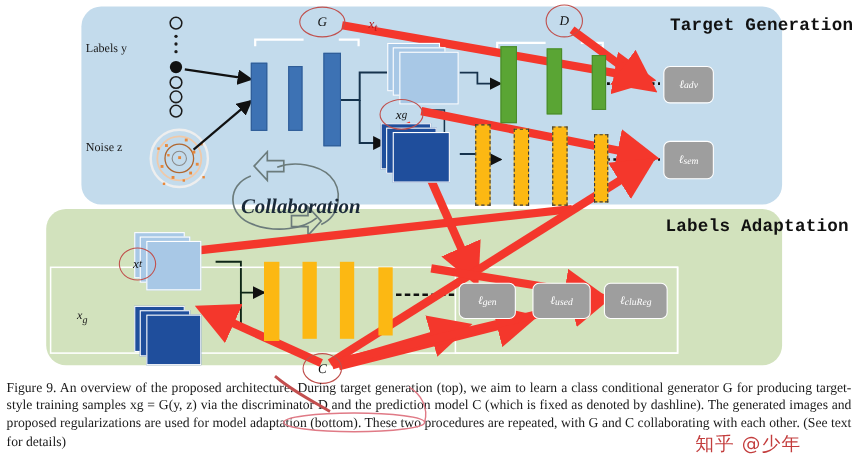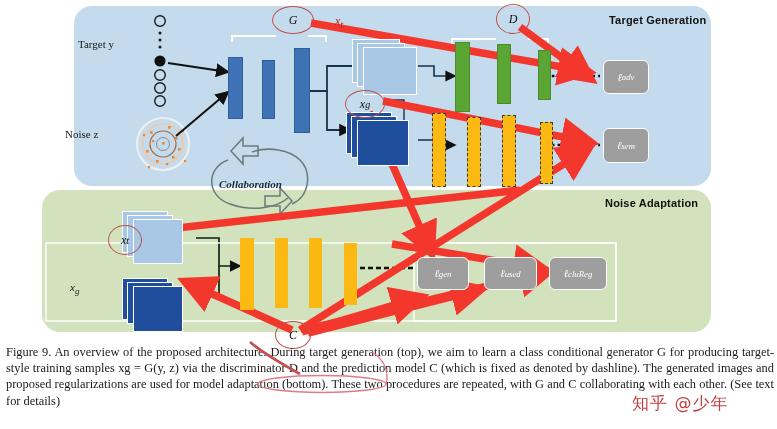--- a/index.html
+++ b/index.html
@@ -7,29 +7,29 @@
        font-family:"Liberation Serif", serif;}
 
   #figure{position:absolute;left:0;top:0;width:777px;height:340px;}
   #svgroot{position:absolute;left:0;top:0;}
 
   
   .panel{position:absolute;border-radius:18px;}
   #panel-top{left:74px;top:6px;width:637px;height:180px;background:#c3dbec;}
   #panel-bottom{left:42px;top:190px;width:669px;height:142px;background:#d2e2bd;}
 
-  .panel-title{position:absolute;font-weight:bold;font-size:11px;color:#111;
-               letter-spacing:.2px;font-family:Liberation Sans, sans-serif;}
+  .panel-title{position:absolute;font-weight:bold;font-size:16px;color:#111;
+               letter-spacing:.2px;font-family:Liberation Mono, monospace;}
   #title-top{left:609px;top:14px;}
   #title-bottom{left:605px;top:197px;}
 
   
   .lbl{position:absolute;font-size:11px;color:#1a1a1a;font-family:"Liberation Serif", serif;}
   #lbl-labels{left:78px;top:38px;}
-  #lbl-noise{left:65px;top:128px;}
+  #lbl-noise{left:78px;top:128px;}
   #lbl-xg-bottom{left:70px;top:281px;font-style:italic;}
 
   #lbl-xt-top{position:absolute;left:335px;top:14px;font-size:12px;font-style:italic;color:#b91c1c;}
 
   
   .circ{position:absolute;display:flex;align-items:center;justify-content:center;
         border:1.3px solid #c0504d;border-radius:50%;color:#101010;
         font-style:italic;font-size:12px;background:transparent;
         font-family:"Liberation Serif", serif;}
   #circ-G{left:272px;top:6px;width:40px;height:26px;}
@@ -52,42 +52,42 @@
   .card-dark{background:#1f4e9c;}
 
   
   .loss{position:absolute;background:#9e9e9e;border:1.4px solid #ffffff;border-radius:6px;
         display:flex;align-items:center;justify-content:center;
         color:#ffffff;font-style:italic;font-size:10.5px;
         font-family:"Liberation Serif", serif;}
 
   
   #collab{position:absolute;left:219px;top:178px;font-style:italic;font-weight:bold;
-          font-size:11px;color:#1b2a3a;font-family:"Liberation Serif", serif;}
+          font-size:19px;color:#1b2a3a;font-family:"Liberation Serif", serif;}
 
   
   #caption{position:absolute;left:6px;top:344px;width:768px;
            font-family:"Liberation Serif", serif;font-size:12.4px;line-height:16.2px;
            color:#1a1a1a;text-align:justify;}
 
   
   #watermark{position:absolute;left:632px;top:392px;font-size:17px;color:#b91c1c;
              font-family:"DejaVu Sans", sans-serif;letter-spacing:1px;
              opacity:.85;pointer-events:none;}
 </style>
 </head>
 <body>
 
 <div id="figure">
 
   <div class="panel" id="panel-top"></div>
   <div class="panel" id="panel-bottom"></div>
 
   <div class="panel-title" id="title-top">Target Generation</div>
-  <div class="panel-title" id="title-bottom">Noise Adaptation</div>
+  <div class="panel-title" id="title-bottom">Labels Adaptation</div>
 
   <svg id="svgroot" width="777" height="340" viewBox="0 0 777 340">
     <defs>
       <marker id="blk" markerWidth="7" markerHeight="7" refX="6" refY="3.5" orient="auto">
         <path d="M0,0 L7,3.5 L0,7 z" fill="#111"></path>
       </marker>
       <marker id="red" markerWidth="5.2" markerHeight="5.2" refX="3.6" refY="2.6" orient="auto">
         <path d="M0,0 L5.2,2.6 L0,5.2 z" fill="#f4372c"></path>
       </marker>
     </defs>
@@ -176,21 +176,21 @@
 
       <path d="M308,333 L478,290" marker-end="url(#red)"></path>
 
       <path d="M312,328 L546,272" marker-end="url(#red)"></path>
 
       <path d="M392,244 L540,268" marker-end="url(#red)"></path>
     </g>
   </svg>
 
   <div class="lbl" id="lbl-labels">
-    <span>Target y</span>
+    <span>Labels y</span>
   </div>
   <div class="lbl" id="lbl-noise">
     <span>Noise z</span>
   </div>
 
   <div class="bar bar-blue" style="left:228px;top:57px;width:13px;height:60px;"></div>
   <div class="bar bar-blue" style="left:262px;top:60px;width:11px;height:57px;"></div>
   <div class="bar bar-blue" style="left:294px;top:48px;width:14px;height:83px;"></div>
 
   <div class="circ" id="circ-G">

